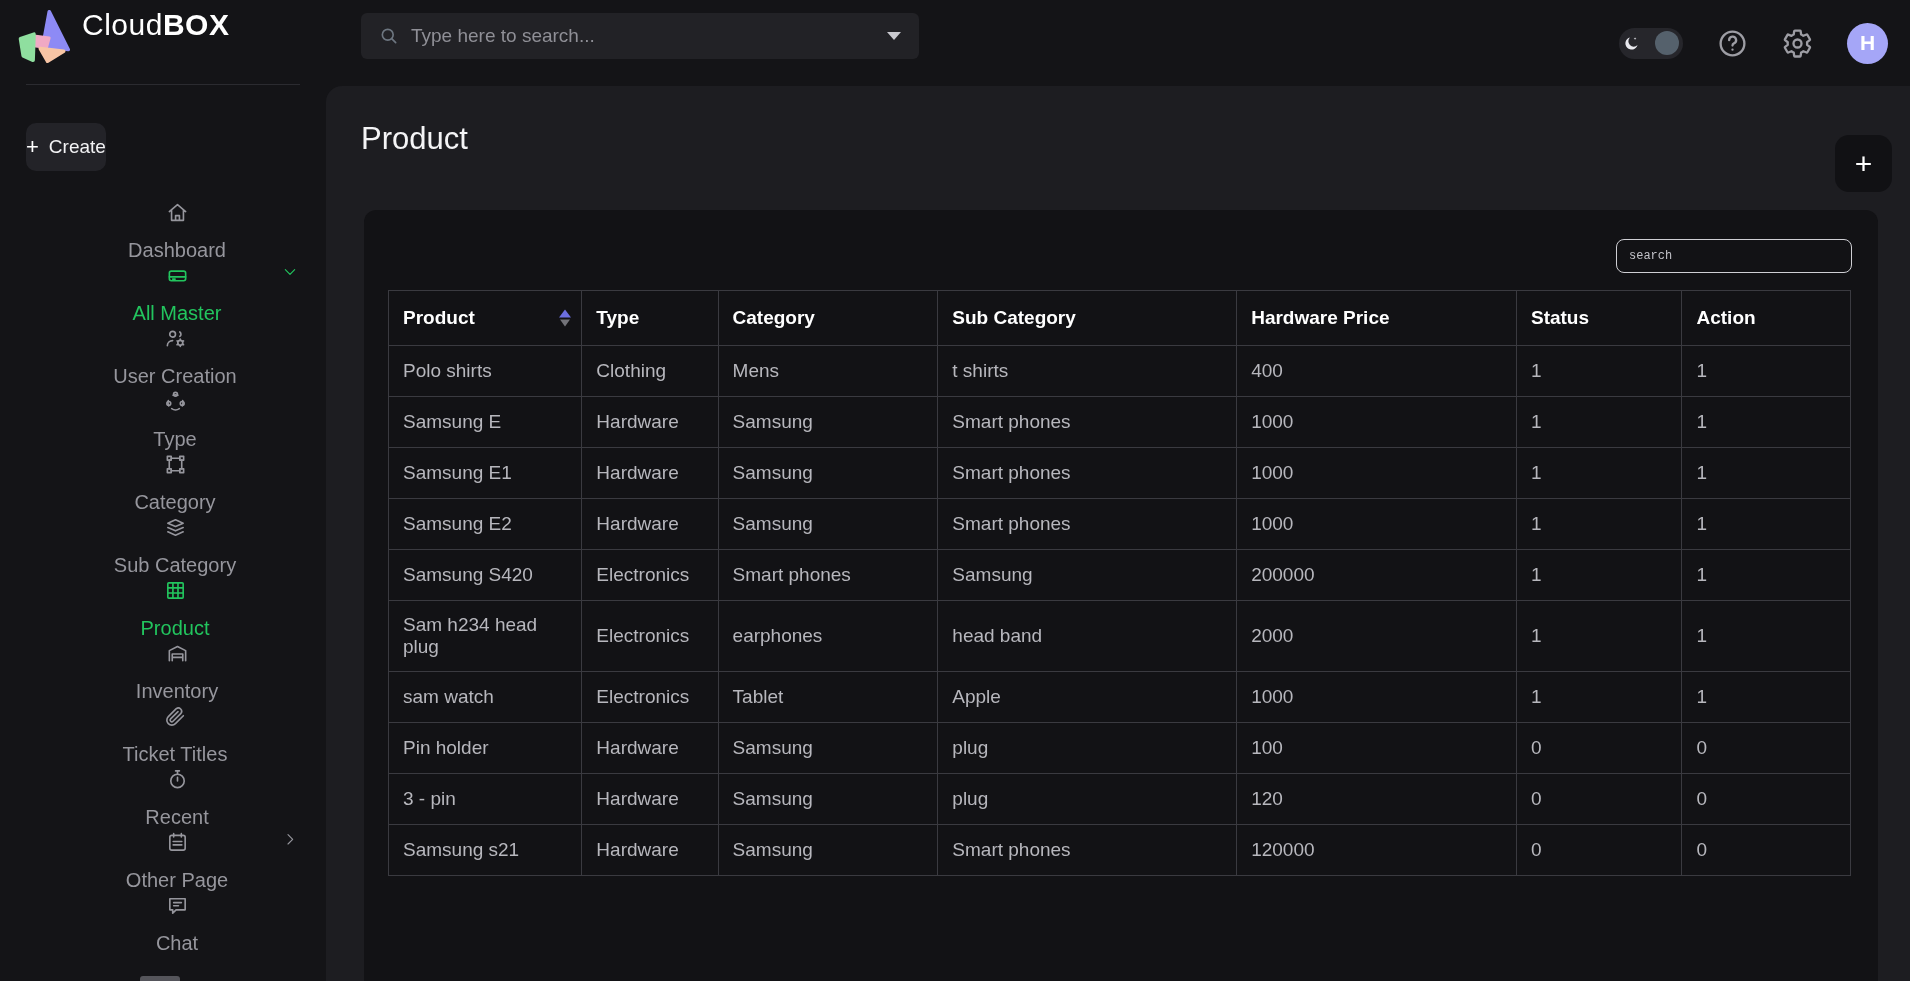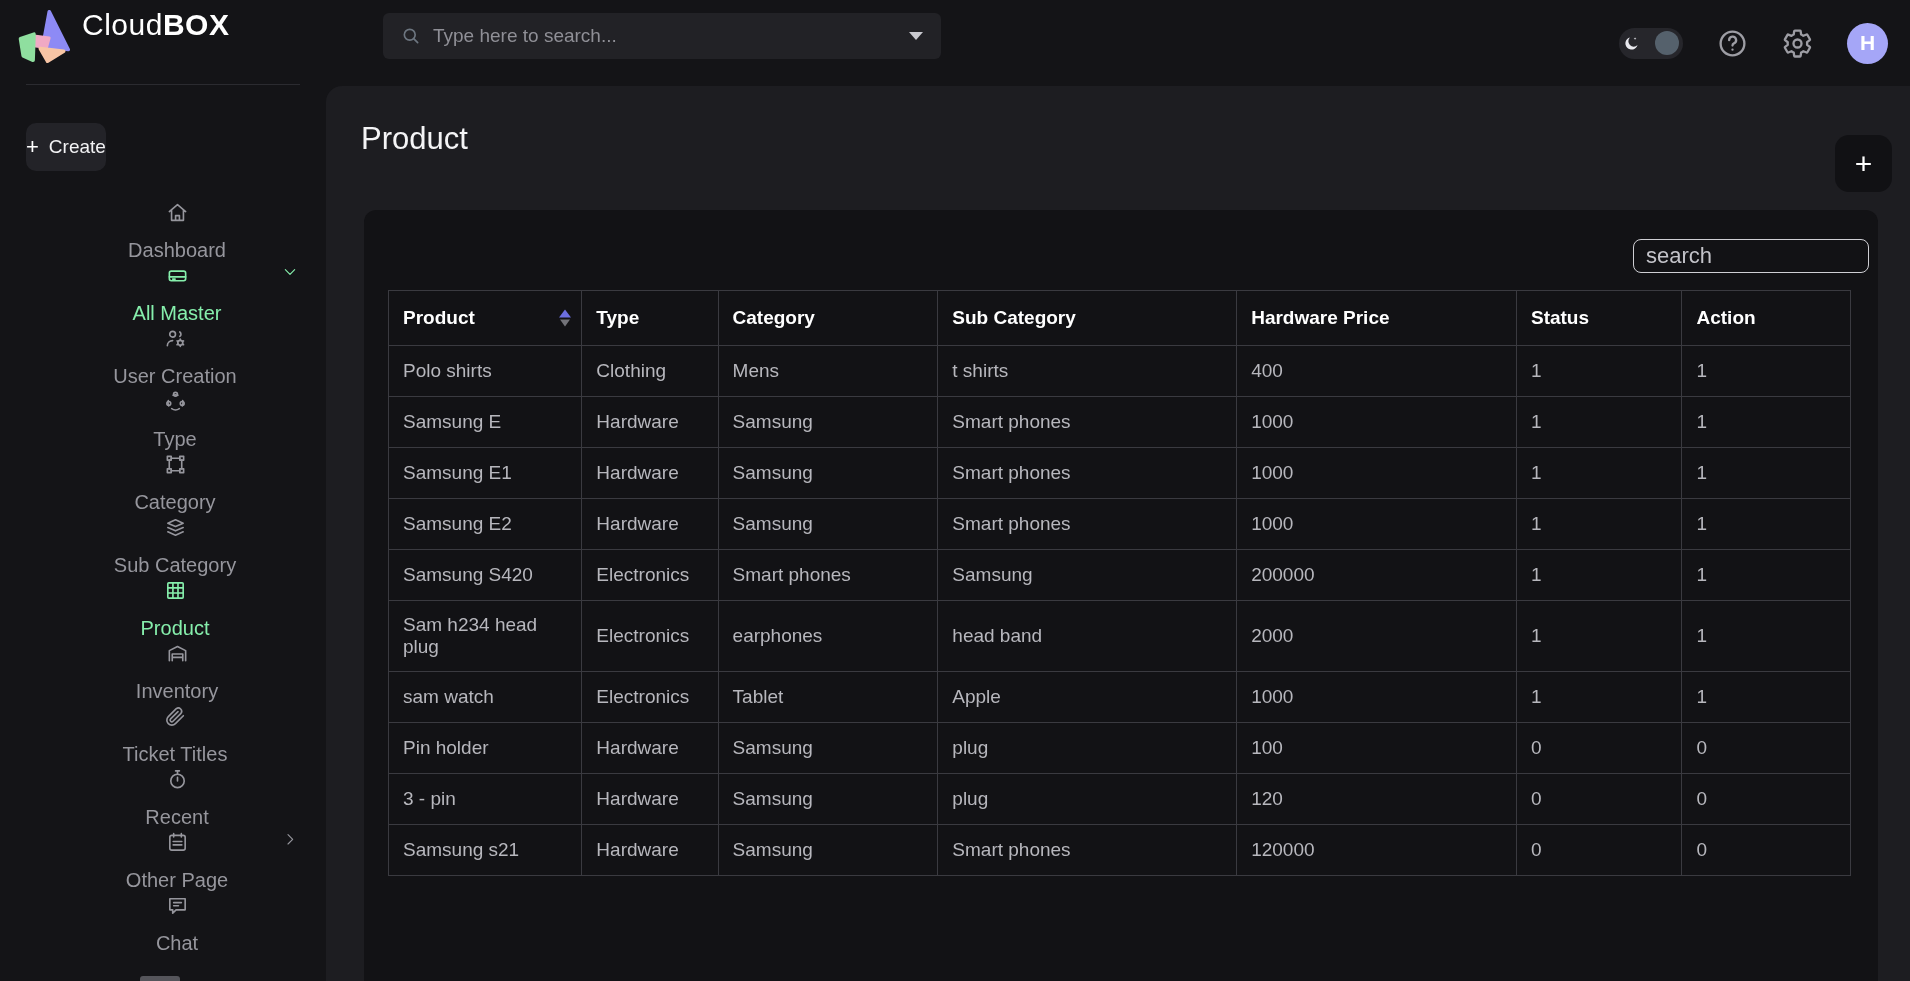--- a/index.html
+++ b/index.html
@@ -20,30 +20,30 @@
 
   .create-btn { margin:38px 26px 0 26px; height:48px; background:#232328; border:none; border-radius:10px;
                 color:#f2f2f4; font-size:19px; display:flex; align-items:center; justify-content:center; gap:10px;
                 cursor:pointer; font-family:inherit; }
   .create-btn .plus { font-size:22px; font-weight:400; color:#fff; }
 
   .nav { margin-top:30px; }
   .nav-item { height:63px; display:flex; align-items:center; gap:15px; padding-left:28px; color:#96969d;
               font-size:20px; cursor:pointer; position:relative;flex-direction:column; }
   .nav-item.sub { padding-left:24px; }
-  .nav-item.active { color:#86efac; }
+  .nav-item.active { color:#22c55e; }
   .nav-item svg { width:23px; height:23px; stroke:currentColor; fill:none; stroke-width:1.7;
                   stroke-linecap:round; stroke-linejoin:round; flex:0 0 auto; }
   .nav-chevron { position:absolute; right:28px; width:16px !important; height:16px !important; }
 
   .sidebar-bottom-frag { position:absolute; left:140px; bottom:0; width:40px; height:5px; background:#55555b;
                          border-radius:3px 3px 0 0; }
 
   
-  .search-pill { position:absolute; left:57px; top:13px; width:558px; height:46px; background:#222226;
+  .search-pill { position:absolute; left:35px; top:13px; width:558px; height:46px; background:#222226;
                  border-radius:6px; display:flex; align-items:center; padding:0 18px; gap:12px; }
   .search-pill svg { width:20px; height:20px; stroke:#6d7680; fill:none; stroke-width:2; stroke-linecap:round; }
   .search-pill input { flex:1; background:transparent; border:none; outline:none; color:#b6b6bc;
                        font-size:19px; font-family:inherit; }
   .search-pill input::placeholder { color:#8f8f96; }
   .search-caret { width:0; height:0; border-left:7px solid transparent; border-right:7px solid transparent;
                   border-top:8px solid #c9c9cf; cursor:pointer; }
 
   .topbar-right { position:absolute; right:22px; top:0; height:86px; display:flex; align-items:center; gap:34px; }
   .mode-toggle { width:64px; height:31px; border-radius:16px; background:#26262b; display:flex; align-items:center;
@@ -56,23 +56,23 @@
             font-weight:700; display:flex; align-items:center; justify-content:center; cursor:pointer; }
 
   
   .page-title { position:absolute; left:35px; top:35px; color:#f4f4f6; font-size:31px; font-weight:500; }
   .add-btn { position:absolute; right:18px; top:49px; width:57px; height:57px; border-radius:14px;
              background:#111114; border:none; color:#fff; font-size:30px; font-weight:300; cursor:pointer;
              display:flex; align-items:center; justify-content:center; font-family:inherit; }
 
   .card { position:absolute; left:38px; right:32px; top:124px; height:850px; background:#121215;
           border-radius:12px; }
-  .card-search { position:absolute; right:9px; top:29px; width:236px; height:34px; background:transparent;
-                 border:1px solid #cfcfd4; border-radius:8px; color:#c9c9cf; font-size:22px; padding:0 12px;
-                 outline:none; font-family:Liberation Sans, sans-serif; }
+  .card-search { position:absolute; right:26px; top:29px; width:236px; height:34px; background:transparent;
+                 border:1px solid #cfcfd4; border-radius:8px; color:#c9c9cf; font-size:12px; padding:0 12px;
+                 outline:none; font-family:Liberation Mono, monospace; }
   .card-search::placeholder { color:#c3c3c9; }
 
   table { position:absolute; left:24px; top:80px; width:1463px; border-collapse:collapse; table-layout:fixed; }
   th, td { border:1px solid #3a3a40; text-align:left; padding:13px 14px; }
   th { color:#ffffff; font-size:19px; font-weight:700; height:55px; cursor:pointer; position:relative; }
   td { color:#b7b7bd; font-size:19px; height:51px; font-weight:400; }
   .w0{width:13.2%} .w1{width:9.3%} .w2{width:15.0%} .w3{width:20.4%} .w4{width:19.1%} .w5{width:11.3%} .w6{width:11.5%}
   .sort-stack { position:absolute; right:10px; top:50%; transform:translateY(-50%); display:flex;
                 flex-direction:column; align-items:center; gap:2px; }
   .sort-up { width:0; height:0; border-left:6px solid transparent; border-right:6px solid transparent;

